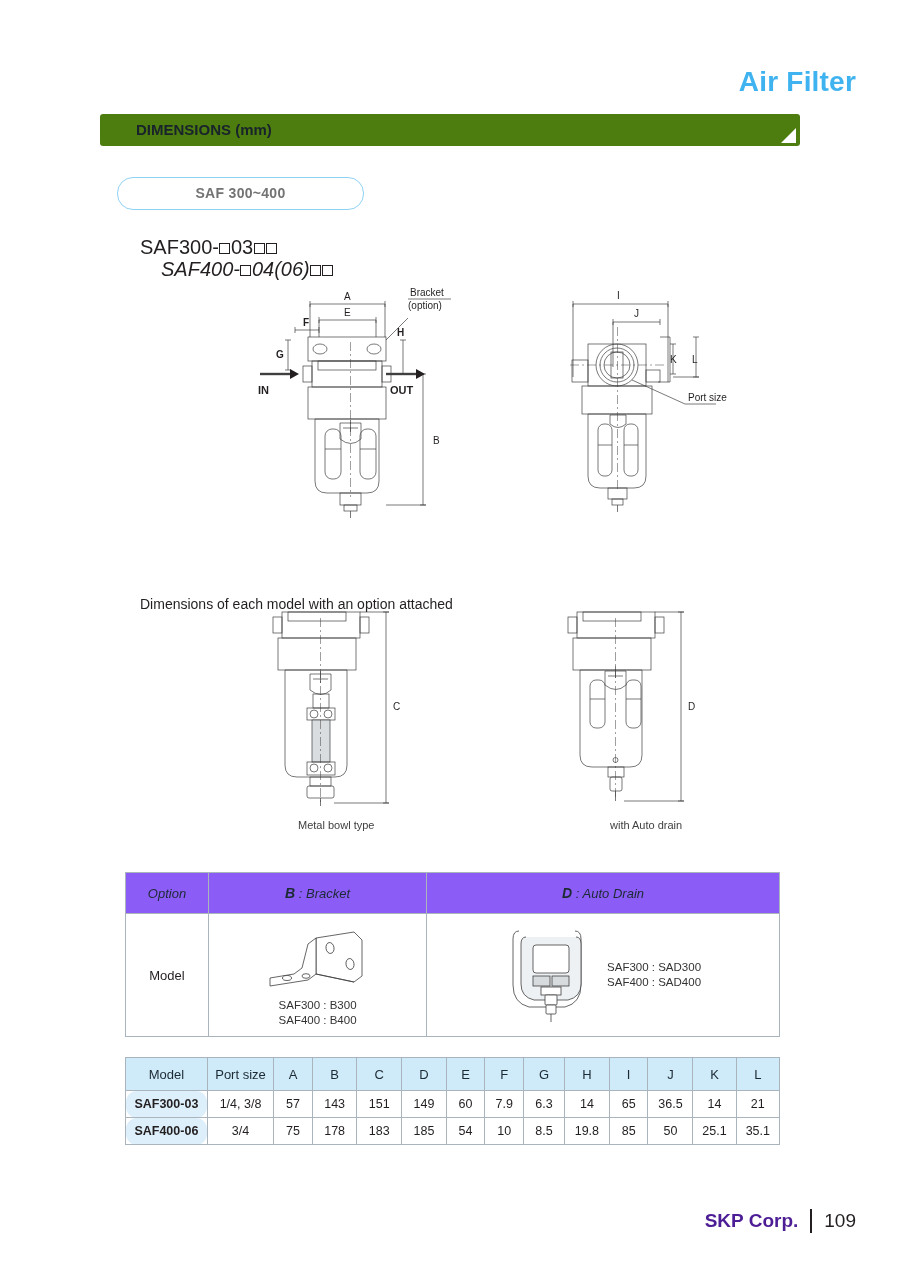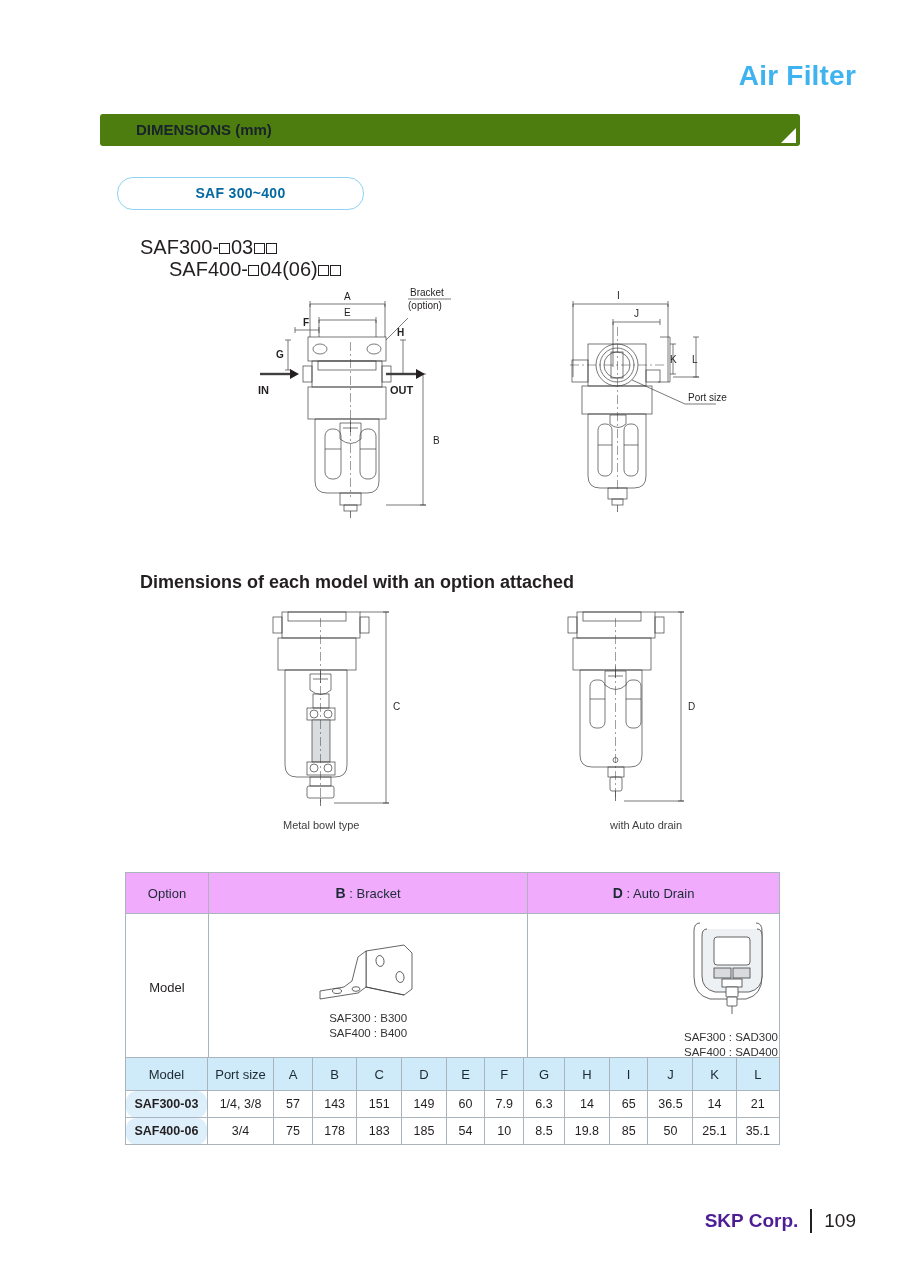--- a/index.html
+++ b/index.html
@@ -3,62 +3,62 @@
 <meta charset="utf-8">
 <style>
   html,body{margin:0;padding:0;}
   body{
     width:900px;height:1273px;background:#ffffff;
     font-family:"Liberation Sans", sans-serif;
     color:#231f20;position:relative;overflow:hidden;
   }
   
   .page-title{
-    position:absolute;right:44px;top:60px;
+    position:absolute;right:44px;top:66px;
     font-size:28px;font-weight:bold;color:#3fb3ef;letter-spacing:.2px;
   }
   .section-bar{
     position:absolute;left:100px;top:114px;width:700px;height:32px;
     background:#4d7c0f;border-radius:3px 3px 3px 3px;
   }
   .section-bar .label{
     position:absolute;left:36px;top:7px;font-size:15px;font-weight:bold;color:#18232b;
   }
   .corner-fold{
     position:absolute;right:4px;bottom:3px;width:0;height:0;
     border-left:15px solid transparent;border-bottom:15px solid #ffffff;
   }
   .pill{
     position:absolute;left:117px;top:177px;width:245px;height:31px;
     border:1.4px solid #8fd3f4;border-radius:16px;background:#fff;
   }
   .pill .label{
     position:absolute;width:100%;text-align:center;top:7px;
-    font-size:14px;font-weight:bold;color:#0369a1;letter-spacing:.3px;
+    font-size:14px;font-weight:bold;color:#737373;letter-spacing:.3px;
   }
   .model-codes{position:absolute;left:140px;top:236px;font-size:20px;line-height:22px;}
-  .model-codes .ln2{margin-left:29px;}
+  .model-codes .ln2{margin-left:21px;font-style:italic;}
   .sq-box{
     display:inline-block;width:9px;height:9px;border:1.2px solid #231f20;
     vertical-align:baseline;margin:0 .5px;position:relative;top:0px;
   }
-  .opt-head{position:absolute;left:140px;top:572px;font-size:18px;font-weight:bold;}
+  .opt-head{position:absolute;left:140px;top:596px;font-size:14px;font-weight:normal;}
   
   .draw{position:absolute;}
   .cap{
     position:absolute;font-size:11px;color:#3f3f3f;
   }
   
   table{border-collapse:collapse;position:absolute;}
   .opt-table{left:125px;top:872px;width:655px;}
   .opt-table th,.opt-table td{
     border:1px solid #a9b4bd;text-align:center;vertical-align:middle;
   }
   .opt-table thead th{
-    background:#f0abfc;height:38px;font-size:13px;font-weight:normal;color:#1c2a33;
+    background:#8b5cf6;height:38px;font-size:13px;font-weight:normal;color:#1c2a33;font-style:italic;
   }
   .opt-table thead th b{font-weight:bold;font-size:14px;}
   .opt-table td.modelcell{width:80px;font-size:13px;}
   .opt-table td.figcell{height:120px;position:relative;}
   .figlabel{
     font-size:11.5px;color:#333;line-height:15px;text-align:left;display:inline-block;
   }
   .dim-table{left:125px;top:1057px;width:655px;}
   .dim-table th,.dim-table td{
     border:1px solid #a9b4bd;text-align:center;font-size:12.5px;height:24px;
@@ -298,21 +298,21 @@
 
     <line x1="131" y1="14" x2="131" y2="203"></line>
     <path d="M128 14 h6 M128 203 h6"></path>
     <line x1="105" y1="14" x2="134" y2="14"></line>
     <line x1="74" y1="203" x2="134" y2="203"></line>
   </g>
   <text x="138" y="112" font-size="10" fill="#231f20">D</text>
 </svg>
 </div>
 
-<div class="cap" style="left:283px;top:819px;">Metal bowl type</div>
+<div class="cap" style="left:298px;top:819px;">Metal bowl type</div>
 <div class="cap" style="left:578px;top:819px;margin-left:32px;">with Auto drain</div>
 
 <table class="opt-table">
   <thead>
     <tr>
       <th style="width:80px;">Option</th>
       <th>
         <b>B</b><span> : </span><span>Bracket</span>
       </th>
       <th>
@@ -334,21 +334,21 @@
             <ellipse cx="29" cy="50" rx="4.5" ry="2.5"></ellipse>
             <ellipse cx="48" cy="48" rx="4" ry="2.3"></ellipse>
           </g>
         </svg>
         <div class="figlabel">
           <div>SAF300 : B300</div>
           <div>SAF400 : B400</div>
         </div>
       </td>
       <td class="figcell">
-        <div style="display:flex;align-items:flex-end;justify-content:center;gap:10px;flex-direction:column;">
+        <div style="display:flex;align-items:center;justify-content:center;gap:10px;">
           <svg width="92" height="105" viewBox="0 0 92 105">
             <g stroke="#3f3f3f" fill="#fff" stroke-width="0.8">
               <path d="M14 8 q-6 0 -6 8 v46 q0 18 16 22 h36 q16 -4 16 -22 v-46 q0 -8 -6 -8"></path>
               <path d="M21 14 q-5 0 -5 7 v40 q0 13 13 16 h34 q13 -3 13 -16 v-40 q0 -7 -5 -7" fill="#eef1f3"></path>
               <rect x="28" y="22" width="36" height="28" rx="3" fill="#fff"></rect>
               <rect x="28" y="53" width="17" height="10" fill="#d7dbde"></rect>
               <rect x="47" y="53" width="17" height="10" fill="#d7dbde"></rect>
               <rect x="36" y="64" width="20" height="8"></rect>
               <rect x="40" y="72" width="12" height="10" rx="1"></rect>
               <rect x="41" y="82" width="10" height="9" rx="1"></rect>

